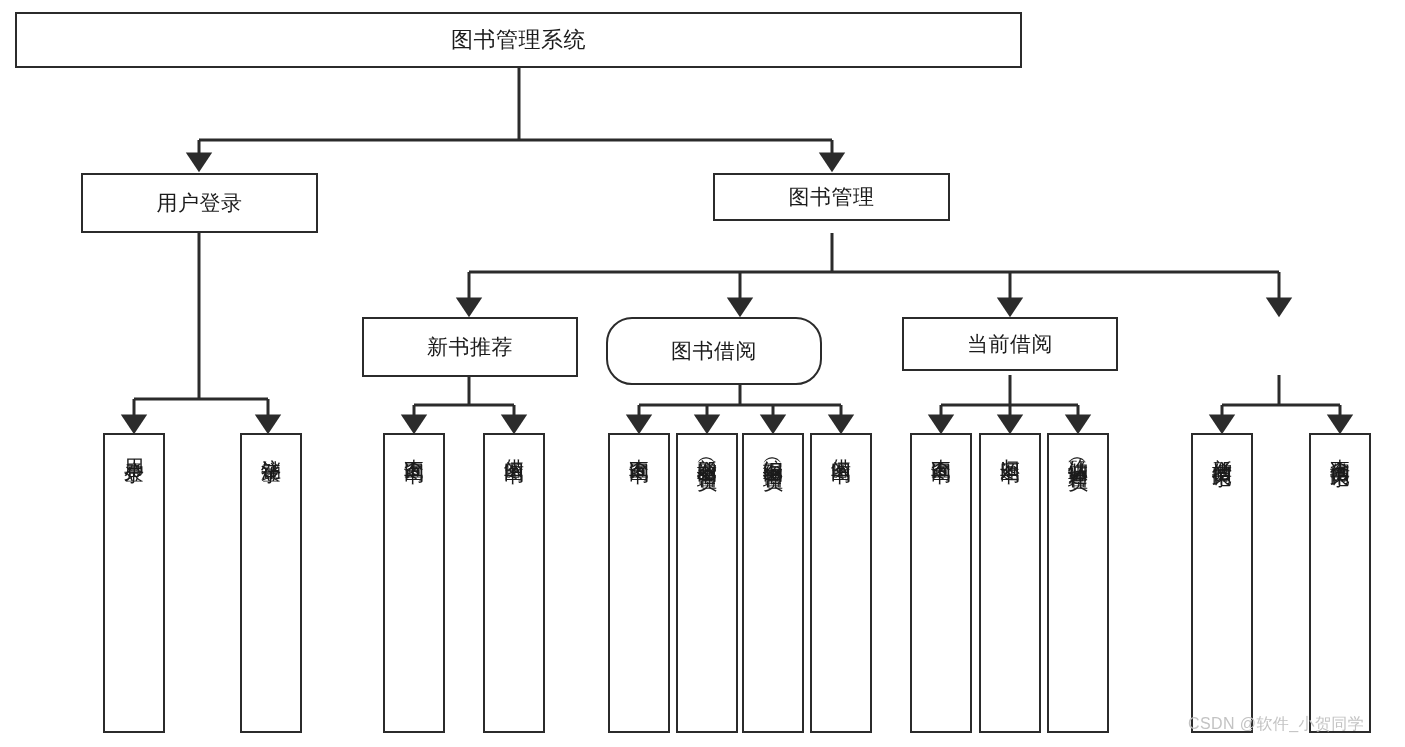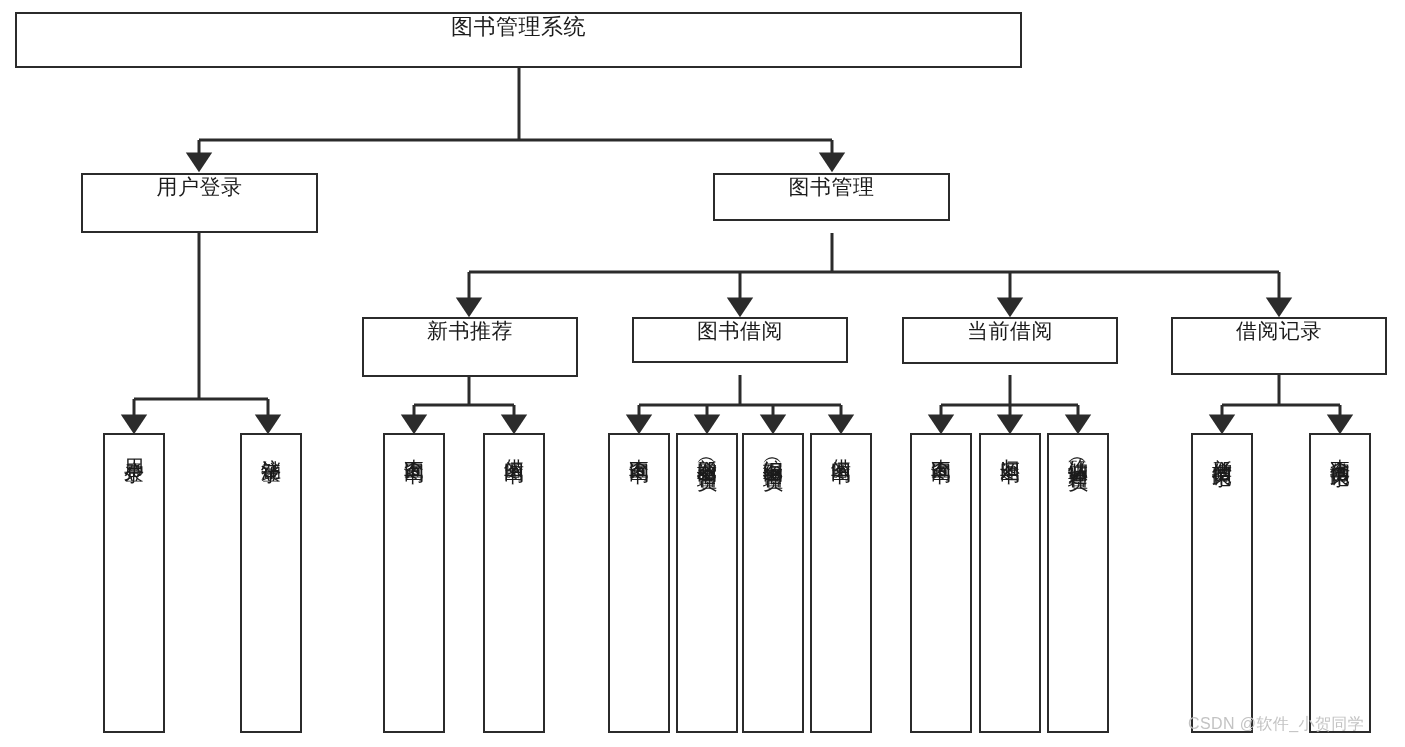--- a/index.html
+++ b/index.html
@@ -25,20 +25,21 @@
     width: 1405px;
     height: 747px;
     pointer-events: none;
   }
   .node {
     position: absolute;
     box-sizing: border-box;
     background: #ffffff;
     border: 2px solid #2b2b2b;
     display: flex;
+    align-items: center;
     justify-content: center;
     color: #1b1b1b;
   }
   .node-label {
     display: block;
     text-align: center;
     line-height: 1.18;
     white-space: nowrap;
   }
   .node.horizontal .node-label {
@@ -136,28 +137,25 @@
   <div class="node horizontal" style="left:81px; top:173px; width:237px; height:60px;">
     <span class="node-label">用户登录</span>
   </div>
   <div class="node horizontal" style="left:713px; top:173px; width:237px; height:48px;">
     <span class="node-label">图书管理</span>
   </div>
 
   <div class="node horizontal" style="left:362px; top:317px; width:216px; height:60px;">
     <span class="node-label">新书推荐</span>
   </div>
-  <div class="node horizontal" style="left:632px; top:317px; width:216px; height:46px;">
+  <div class="node horizontal" style="left:606px; top:317px; width:216px; height:68px;border-radius:26px;">
     <span class="node-label">图书借阅</span>
   </div>
-  <div class="node horizontal" style="left:902px; top:317px; width:216px; height:47px;">
+  <div class="node horizontal" style="left:902px; top:317px; width:216px; height:54px;">
     <span class="node-label">当前借阅</span>
-  </div>
-  <div class="node horizontal" style="left:1171px; top:317px; width:216px; height:58px;">
-    <span class="node-label">借阅记录</span>
   </div>
 
   <div class="node vertical" style="left:103px; top:433px; width:62px; height:300px;">
     <span class="node-label">用户登录</span>
   </div>
   <div class="node vertical" style="left:240px; top:433px; width:62px; height:300px;">
     <span class="node-label">注销登录</span>
   </div>
 
   <div class="node vertical" style="left:383px; top:433px; width:62px; height:300px;">

